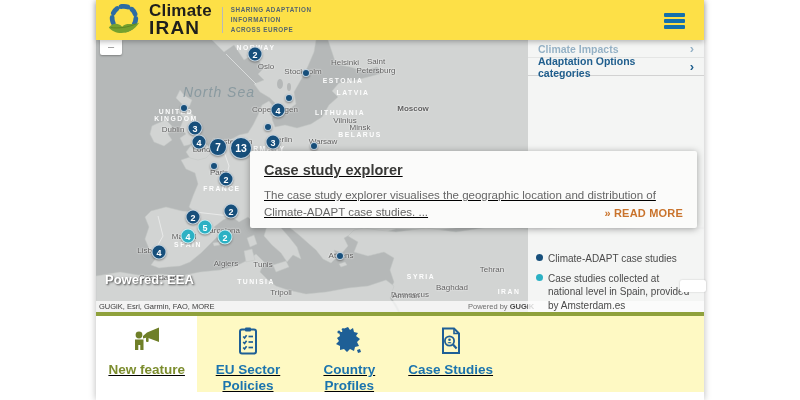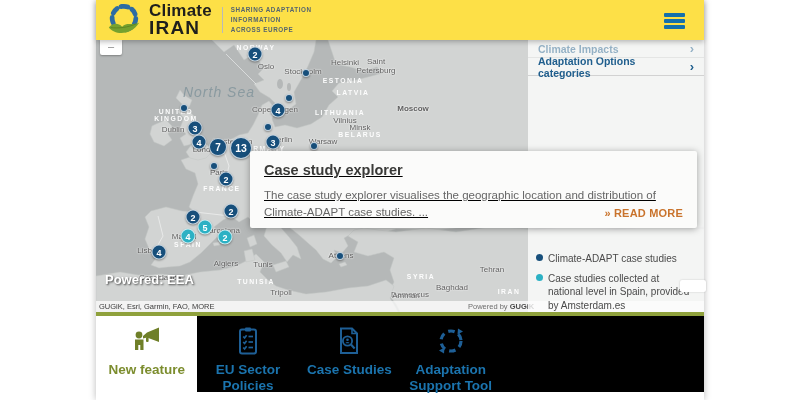--- a/index.html
+++ b/index.html
@@ -65,21 +65,21 @@
   
   #popup { position:absolute; top:151px; left:154px; width:447px; height:77px; background:#fbfbfa;
            z-index:6; border-radius:2px; box-shadow:0 1px 7px rgba(0,0,0,.35); padding:11px 14px;text-decoration:underline; }
   #popup h2 { font-size:14.5px; color:#3a3a38; margin-bottom:9px; }
   #popup p { font-size:11.5px; color:#666; line-height:1.5; width:424px; }
   #read-more { position:absolute; right:14px; bottom:9px; font-size:11px; font-weight:bold;
                color:#c9732c; letter-spacing:.2px; cursor:pointer; text-decoration:none; }
 
   
   #green-bar { position:absolute; top:312px; left:0; width:608px; height:4px; background:#8fa13c; }
-  #nav { position:absolute; top:316px; left:0; width:608px; height:76px; background:#000000; display:flex; }
+  #nav { position:absolute; top:316px; left:0; width:608px; height:76px; background:#fef9c3; display:flex;text-decoration:underline; }
   .tab { width:101.33px; height:84px; display:flex; flex-direction:column; align-items:center;
          padding-top:9px; cursor:pointer; }
   .tab.active { background:#fff; }
   .ticon { height:32px; display:flex; align-items:center; }
   .tlabel { margin-top:5px; font-size:13.5px; font-weight:bold; color:#1b74ae; text-align:center;
             line-height:1.18; width:92px; }
   .tab.active .tlabel { color:#7c8d2e; }
 </style>
 </head>
 <body>
@@ -276,40 +276,43 @@
             <path d="M12.2,16 l1.4,1.4 2,-2.6"></path>
               <line x1="17.5" y1="16" x2="22" y2="16"></line>
             <path d="M12.2,21.5 l1.4,1.4 2,-2.6"></path>
               <line x1="17.5" y1="21.5" x2="22" y2="21.5"></line>
           </g>
         </svg>
       </span>
       <span class="tlabel">EU Sector Policies</span>
     </div>
 
+    <div class="tab">
+      <span class="ticon">
+        <svg width="34" height="30" viewBox="0 0 34 30">
+          <g fill="#1e5f96">
+            <path d="M16,1 l2,3 3,-2 1,4 4,1 -2,3 4,3 -3,3 2,4 -4,1 -1,4 -4,-2 -3,3 -3,-3 -4,1 0,-4 -4,-2 3,-3 -2,-3 3,-2 -1,-4 3,0 1,-3 z"></path>
+            <circle cx="7" cy="6" r="1.6"></circle>
+            <circle cx="11" cy="3.5" r="1.3"></circle>
+            <path d="M25,24 l3,-1 1,3 -3,1 z"></path>
+          </g>
+        </svg>
+      </span>
+      <span class="tlabel">Country Profiles</span>
+    </div>
 
     <div class="tab">
       <span class="ticon">
         <svg width="34" height="30" viewBox="0 0 34 30">
           <path d="M9,2.5 h11 l5,5 v19.5 h-16 z" fill="none" stroke="#1e5f96" stroke-width="2"></path>
           <path d="M20,2.5 v5 h5" fill="none" stroke="#1e5f96" stroke-width="1.6"></path>
           <circle cx="15.5" cy="15" r="4.6" fill="none" stroke="#1e5f96" stroke-width="1.8"></circle>
           <circle cx="15.5" cy="13.8" r="1.3" fill="#1e5f96"></circle>
           <path d="M13.3,17.2 a2.4,2 0 0 1 4.4,0" fill="#1e5f96"></path>
           <line x1="19" y1="18.6" x2="22.6" y2="22.4" stroke="#1e5f96" stroke-width="2.2"></line>
         </svg>
       </span>
       <span class="tlabel">Case Studies</span>
     </div>
 
-    <div class="tab">
-      <span class="ticon">
-        <svg width="34" height="30" viewBox="0 0 34 30">
-          <circle cx="17" cy="15" r="10" fill="none" stroke="#1e5f96" stroke-width="3.2" stroke-dasharray="6.5 4.5"></circle>
-          <path d="M24,2.5 l5,3 -5.5,3 z" fill="#1e5f96"></path>
-          <path d="M10,27.5 l-5,-3 5.5,-3 z" fill="#1e5f96"></path>
-        </svg>
-      </span>
-      <span class="tlabel">Adaptation Support Tool</span>
-    </div>
 
   </div>
 </div>
 
 </body></html>

